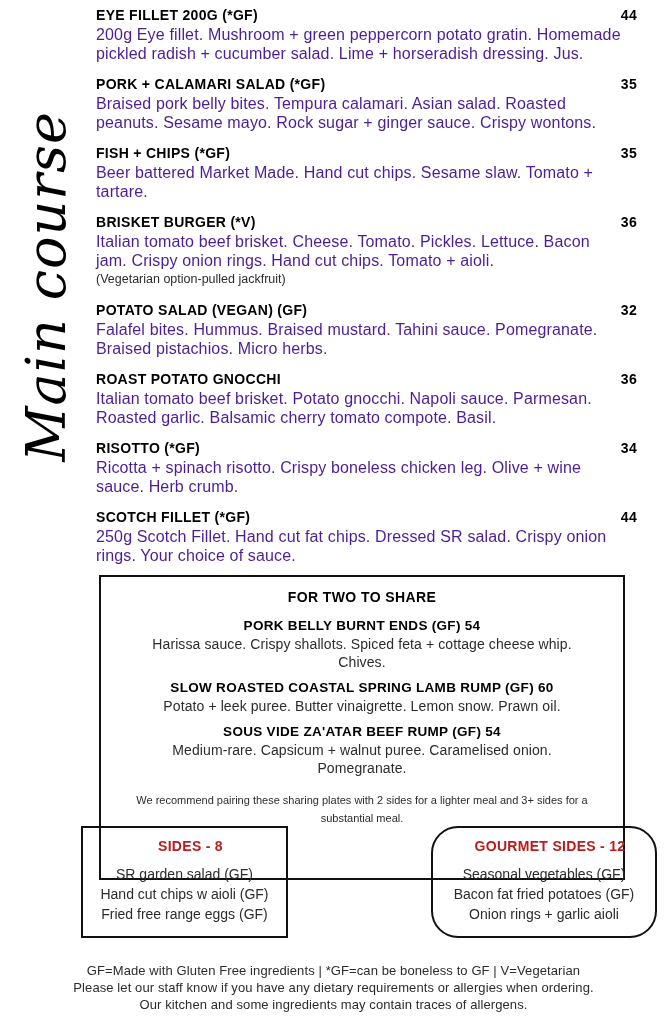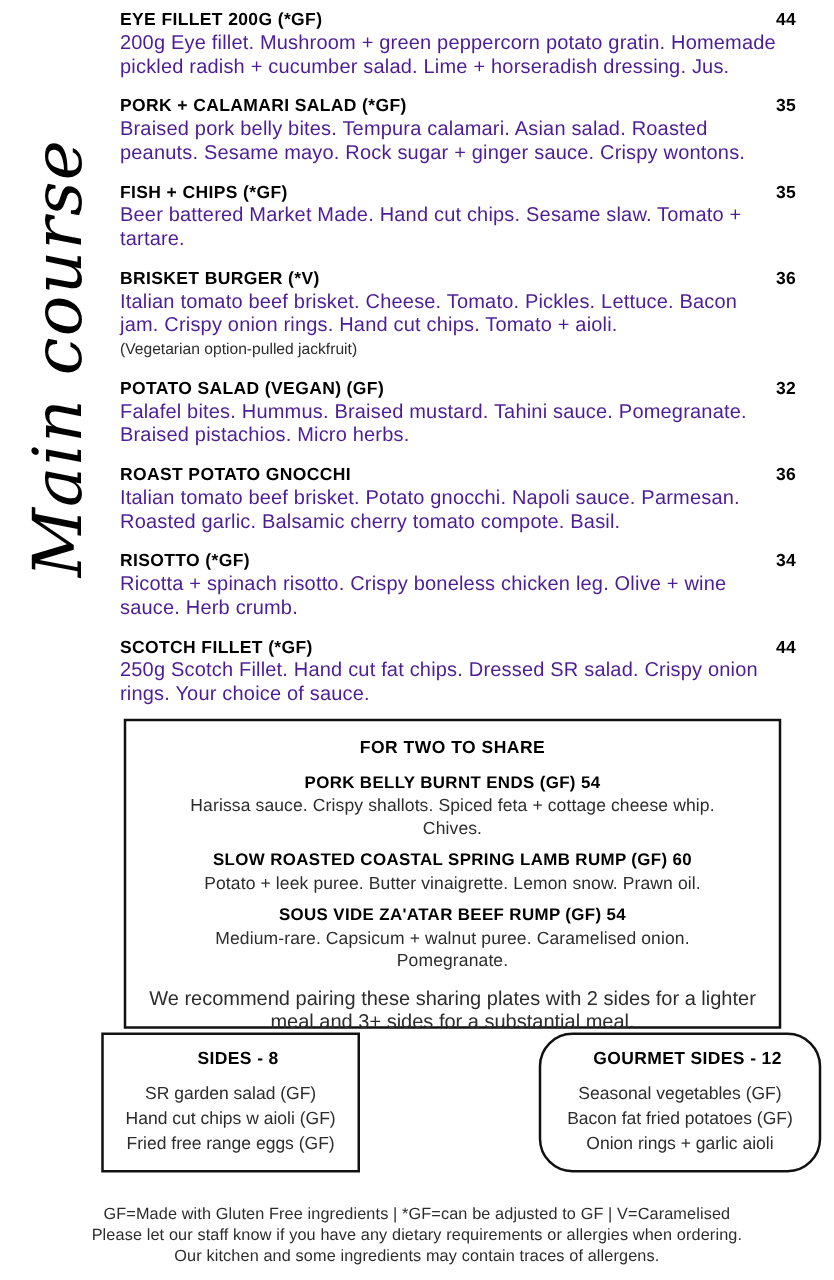--- a/index.html
+++ b/index.html
@@ -51,61 +51,61 @@
   .addon-row {
     display: flex; justify-content: space-between; align-items: baseline;
     font-size: 14.5px; line-height: 19px; color: #2c2c2c;
     padding-left: 44px;
   }
 
   
   .share-box {
     position: absolute;
     left: 99px; top: 575px;
-    width: 526px; height: 248px;
+    width: 526px; height: 305px;
     border: 2px solid #111;
     text-align: center;
     padding-top: 11px;
   }
   .share-title {
     font-weight: bold; font-size: 14px; line-height: 18px; color: #000;
     letter-spacing: 0.4px; margin-bottom: 11px;
   }
   .share-item { margin-bottom: 8px; }
   .share-head {
     font-weight: bold; font-size: 13.5px; line-height: 18px; color: #000;
     letter-spacing: 0.3px;
   }
   .share-desc {
     font-size: 14px; line-height: 18px; color: #2c2c2c;
     max-width: 470px; margin: 0 auto; letter-spacing: 0.1px;
   }
   .share-note {
-    font-size: 16px; line-height: 18px; color: #2c2c2c;
+    font-size: 11px; line-height: 18px; color: #2c2c2c;
     max-width: 505px; margin: 14px auto 0;
   }
 
   
   .bottom-row {
     position: absolute;
     left: 81px; top: 826px;
     width: 576px; height: 112px;
     display: flex; justify-content: space-between;
   }
   .small-box {
     border: 2px solid #111;
     height: 112px;
     text-align: center;
     padding-top: 9px;
   }
   .box-sides   { width: 207px; }
   .box-gourmet { width: 226px; border-radius: 27px; }
   .box-sauces  { width: 129px; }
   .box-title {
-    font-weight: bold; font-size: 14px; line-height: 19px; color: #000000;
+    font-weight: bold; font-size: 14px; line-height: 19px; color: #b91c1c;
     letter-spacing: 0.3px; margin-bottom: 8px; padding-left: 12px;
   }
   .box-item { font-size: 14px; line-height: 20px; color: #2c2c2c; }
   .box-sauces .box-item { line-height: 18.5px; }
 
   
   .footer {
     position: absolute;
     left: 0; top: 962px; width: 667px;
     text-align: center;
@@ -234,18 +234,18 @@
       <div class="box-title">GOURMET SIDES - 12</div>
       <div class="box-item">Seasonal vegetables (GF)</div>
       <div class="box-item">Bacon fat fried potatoes (GF)</div>
       <div class="box-item">Onion rings + garlic aioli</div>
     </div>
 
 
   </div>
 
   <div class="footer">
-    <div>GF=Made with Gluten Free ingredients | *GF=can be adjusted to GF | V=Caramelised</div>
+    <div>GF=Made with Gluten Free ingredients | *GF=can be boneless to GF | V=Vegetarian</div>
     <div>Please let our staff know if you have any dietary requirements or allergies when ordering.</div>
     <div>Our kitchen and some ingredients may contain traces of allergens.</div>
   </div>
 
 </div>
 
 </body></html>

